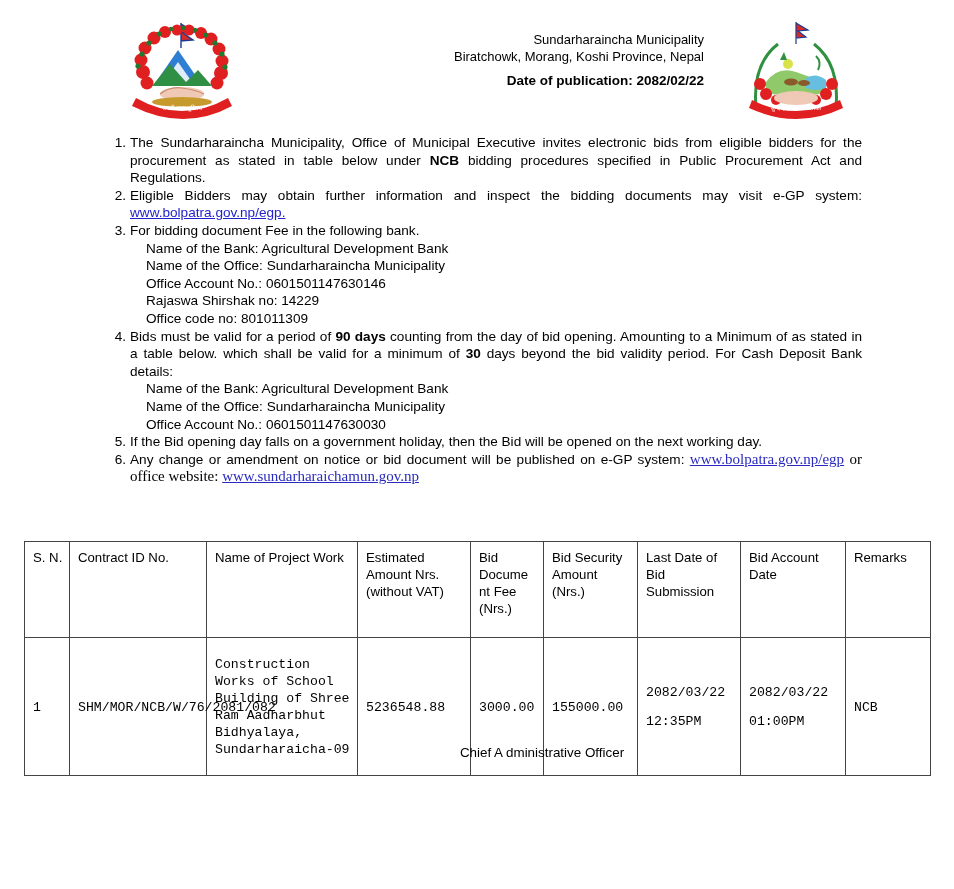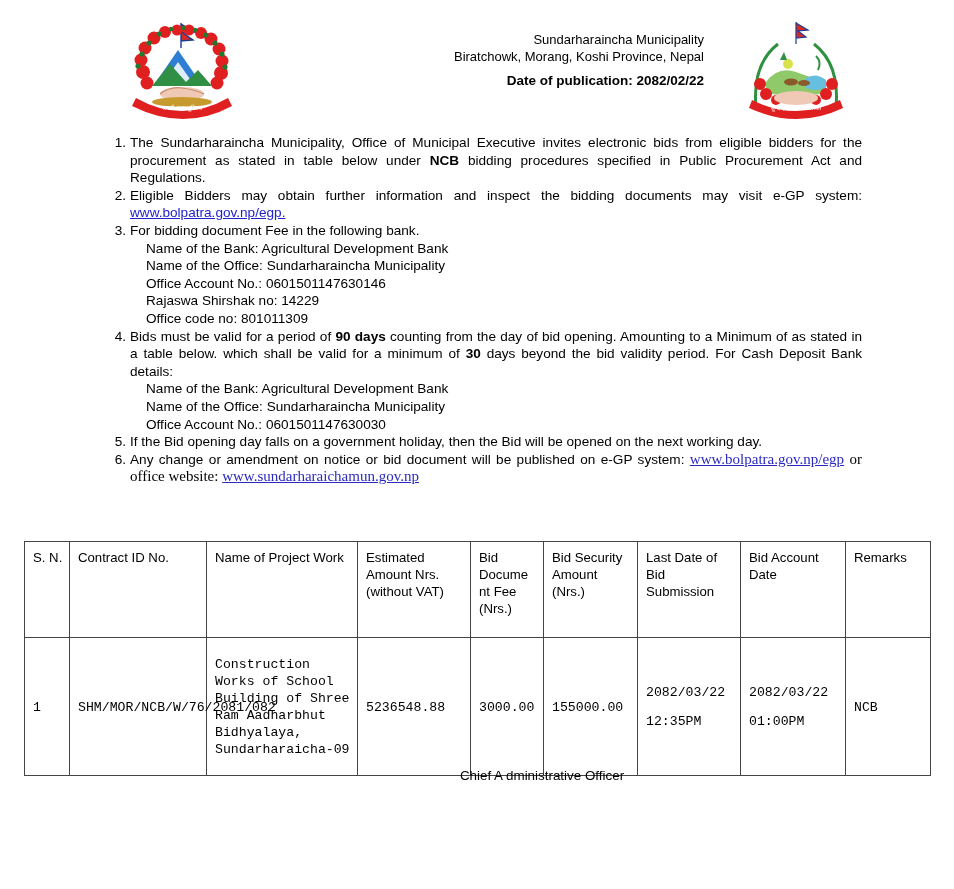--- a/index.html
+++ b/index.html
@@ -115,21 +115,21 @@
   table.bids tr.head th { height: 82px; }
   table.bids tr.row td { height: 124px; font-family: Liberation Mono, monospace; }
   td.c-sn, th.c-sn { text-align: left; }
   td.c-sn { text-align: center; }
   .cell-2line span { display: block; }
   .cell-2line span + span { margin-top: 12px; }
 
   .signoff {
     position: absolute;
     left: 0;
-    top: 768px;
+    top: 745px;
     width: 954px;
     text-align: center;
     font-size: 13.4px;
   }
   .signoff .inner {
     display: inline-block;
     margin-left: 130px;
   }
 </style>
 </head>

